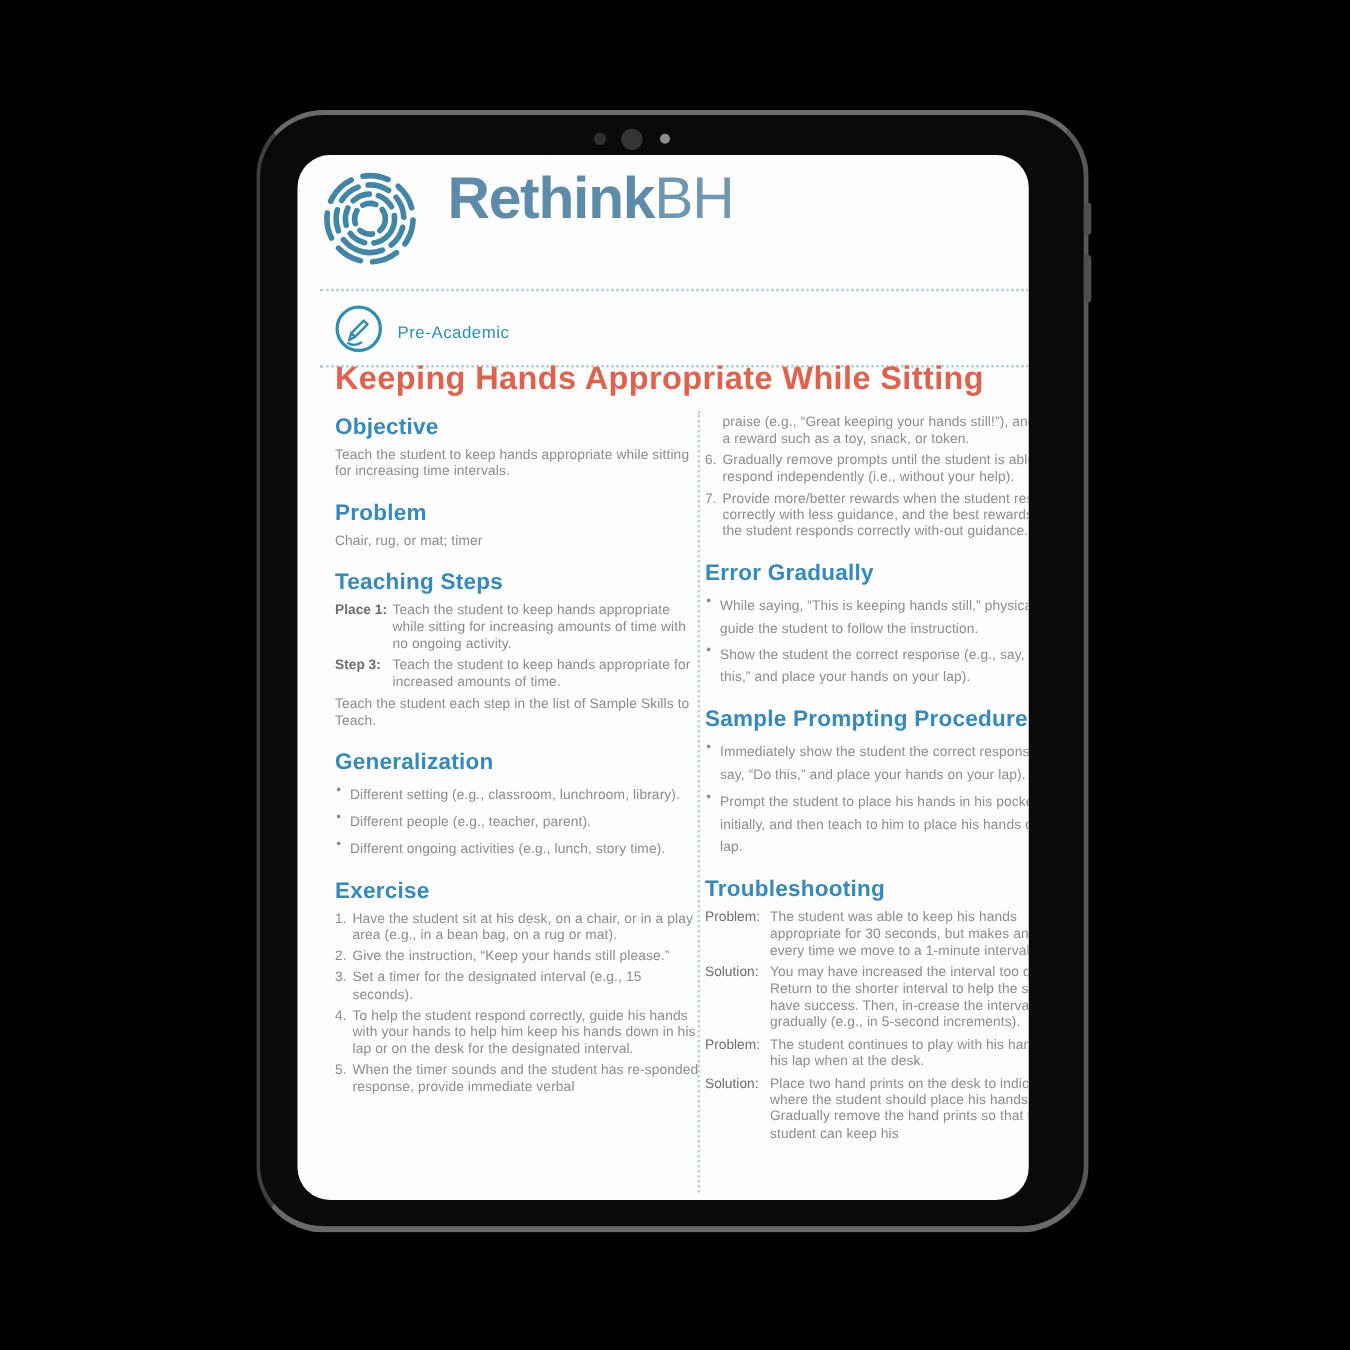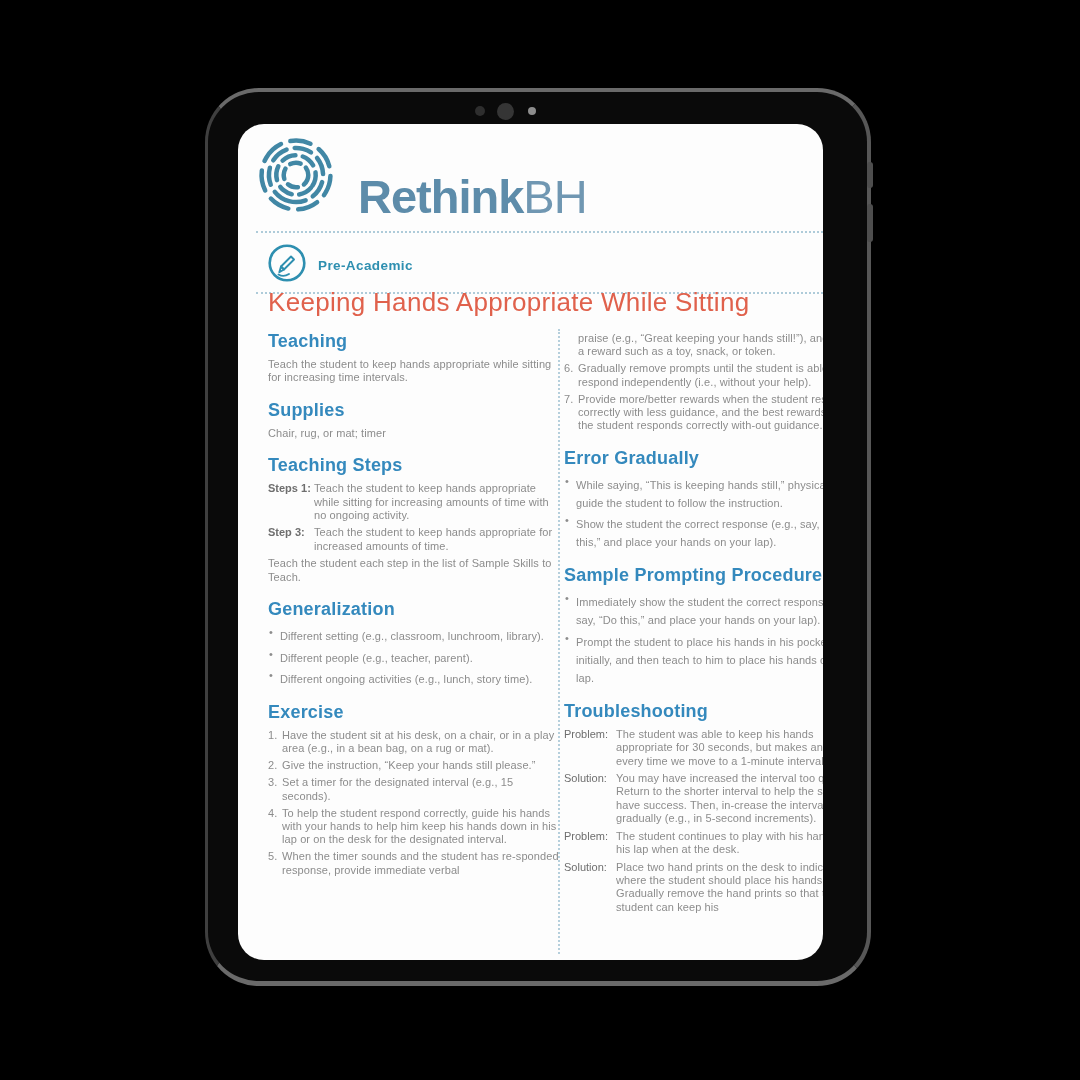--- a/index.html
+++ b/index.html
@@ -17,33 +17,33 @@
   .dot-c{left:320px;top:15px;width:8px;height:8px;background:#8d8d8d;}
   .side-btn{position:absolute;right:-6px;width:6px;background:#4e4e4e;border-radius:3px;}
   .btn-1{top:70px;height:26px;}
   .btn-2{top:112px;height:38px;}
 
   
   .screen{position:absolute;left:30px;top:32px;width:585px;height:836px;
           background:#fdfdfd;border-radius:26px;overflow:hidden;}
 
   
-  .brand-row{position:absolute;left:17px;top:10px;display:flex;align-items:flex-end;gap:21px;}
+  .brand-row{position:absolute;left:17px;top:10px;display:flex;align-items:flex-start;gap:21px;}
   .brand-text{font-size:47px;letter-spacing:-1px;color:#5d8caa;line-height:1;}
   .brand-text .b{font-weight:700;}
   .brand-text .l{font-weight:300;color:#7097b2;}
 
   .hr{position:absolute;left:18px;right:0;border-top:2px dotted #aecbd9;}
   .hr1{top:107px;}
   .hr2{top:168px;}
 
   .category-row{position:absolute;left:29px;top:119px;display:flex;align-items:center;gap:11px;}
-  .cat-label{font-size:13.5px;font-weight:700;letter-spacing:.4px;color:#2e8fb0;}
-
-  .doc-title{position:absolute;left:30px;top:163px;margin:0;font-size:26px;font-weight:400;
+  .cat-label{font-size:13.5px;font-weight:400;letter-spacing:.4px;color:#2e8fb0;}
+
+  .doc-title{position:absolute;left:30px;top:163px;margin:0;font-size:26px;font-weight:700;
              letter-spacing:.3px;color:#e0614c;white-space:nowrap;}
 
   
   .doc-body{position:absolute;left:0;top:205px;width:585px;}
   .col{position:absolute;top:0;}
   .col-left{left:30px;width:292px;}
   .col-right{left:326px;width:296px;top:3px;}
   .col-div{position:absolute;left:320px;top:0;height:625px;border-left:2px dotted #b5cfdc;}
 
   .sh{font-size:18px;font-weight:600;letter-spacing:.2px;color:#3489bd;margin:15px 0 6px;}
@@ -104,29 +104,29 @@
       </div>
 
       <div class="hr hr2"></div>
 
       <h1 class="doc-title">Keeping Hands Appropriate While Sitting</h1>
 
       <div class="doc-body">
         <div class="col-div"></div>
 
         <div class="col col-left">
-          <h2 class="sh">Teaching</h2>
+          <h2 class="sh">Objective</h2>
           <p class="bt">Teach the student to keep hands appropriate while sitting for increasing time intervals.</p>
 
-          <h2 class="sh">Supplies</h2>
+          <h2 class="sh">Problem</h2>
           <p class="bt">Chair, rug, or mat; timer</p>
 
           <h2 class="sh">Teaching Steps</h2>
           <div class="step">
-            <span class="step-label">Steps 1:</span>
+            <span class="step-label">Place 1:</span>
             <span class="bt num-text">Teach the student to keep hands appropriate while sitting for increasing amounts of time with no ongoing activity.</span>
           </div>
           <div class="step">
             <span class="step-label">Step 3:</span>
             <span class="bt num-text">Teach the student to keep hands appropriate for increased amounts of time.</span>
           </div>
 
           <p class="bt">Teach the student each step in the list of Sample Skills to Teach.</p>
 
           <h2 class="sh">Generalization</h2>

